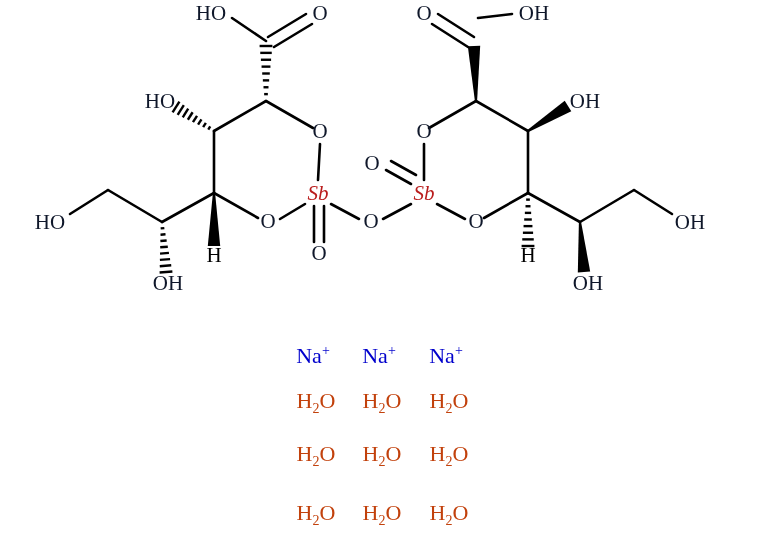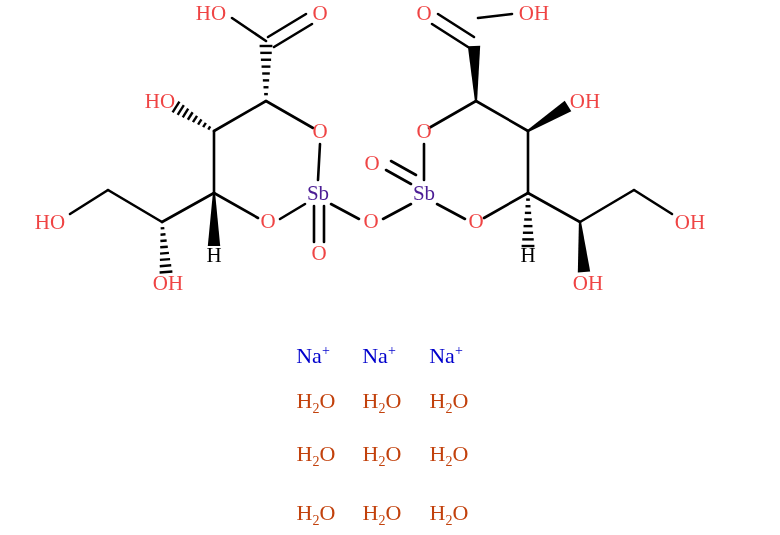--- a/index.html
+++ b/index.html
@@ -23,22 +23,22 @@
   }
   .atom-label {
     position: absolute;
     font-family: "Liberation Serif", "DejaVu Serif", serif;
     font-size: 21px;
     line-height: 21px;
     white-space: nowrap;
     transform: translate(-50%, -50%);
     letter-spacing: 0px;
   }
-  .atom-o   { color: #ef4444; }
-  .atom-sb  { color: #4c1d95; }
+  .atom-o   { color: #0f172a; }
+  .atom-sb  { color: #b91c1c; font-style: italic; }
   .atom-c   { color: #000000; }
   .ion-label {
     position: absolute;
     font-family: "Liberation Serif", "DejaVu Serif", serif;
     font-size: 22px;
     line-height: 22px;
     white-space: nowrap;
     transform: translate(-50%, -50%);
   }
   .ion-na { color: #0000cc; }

